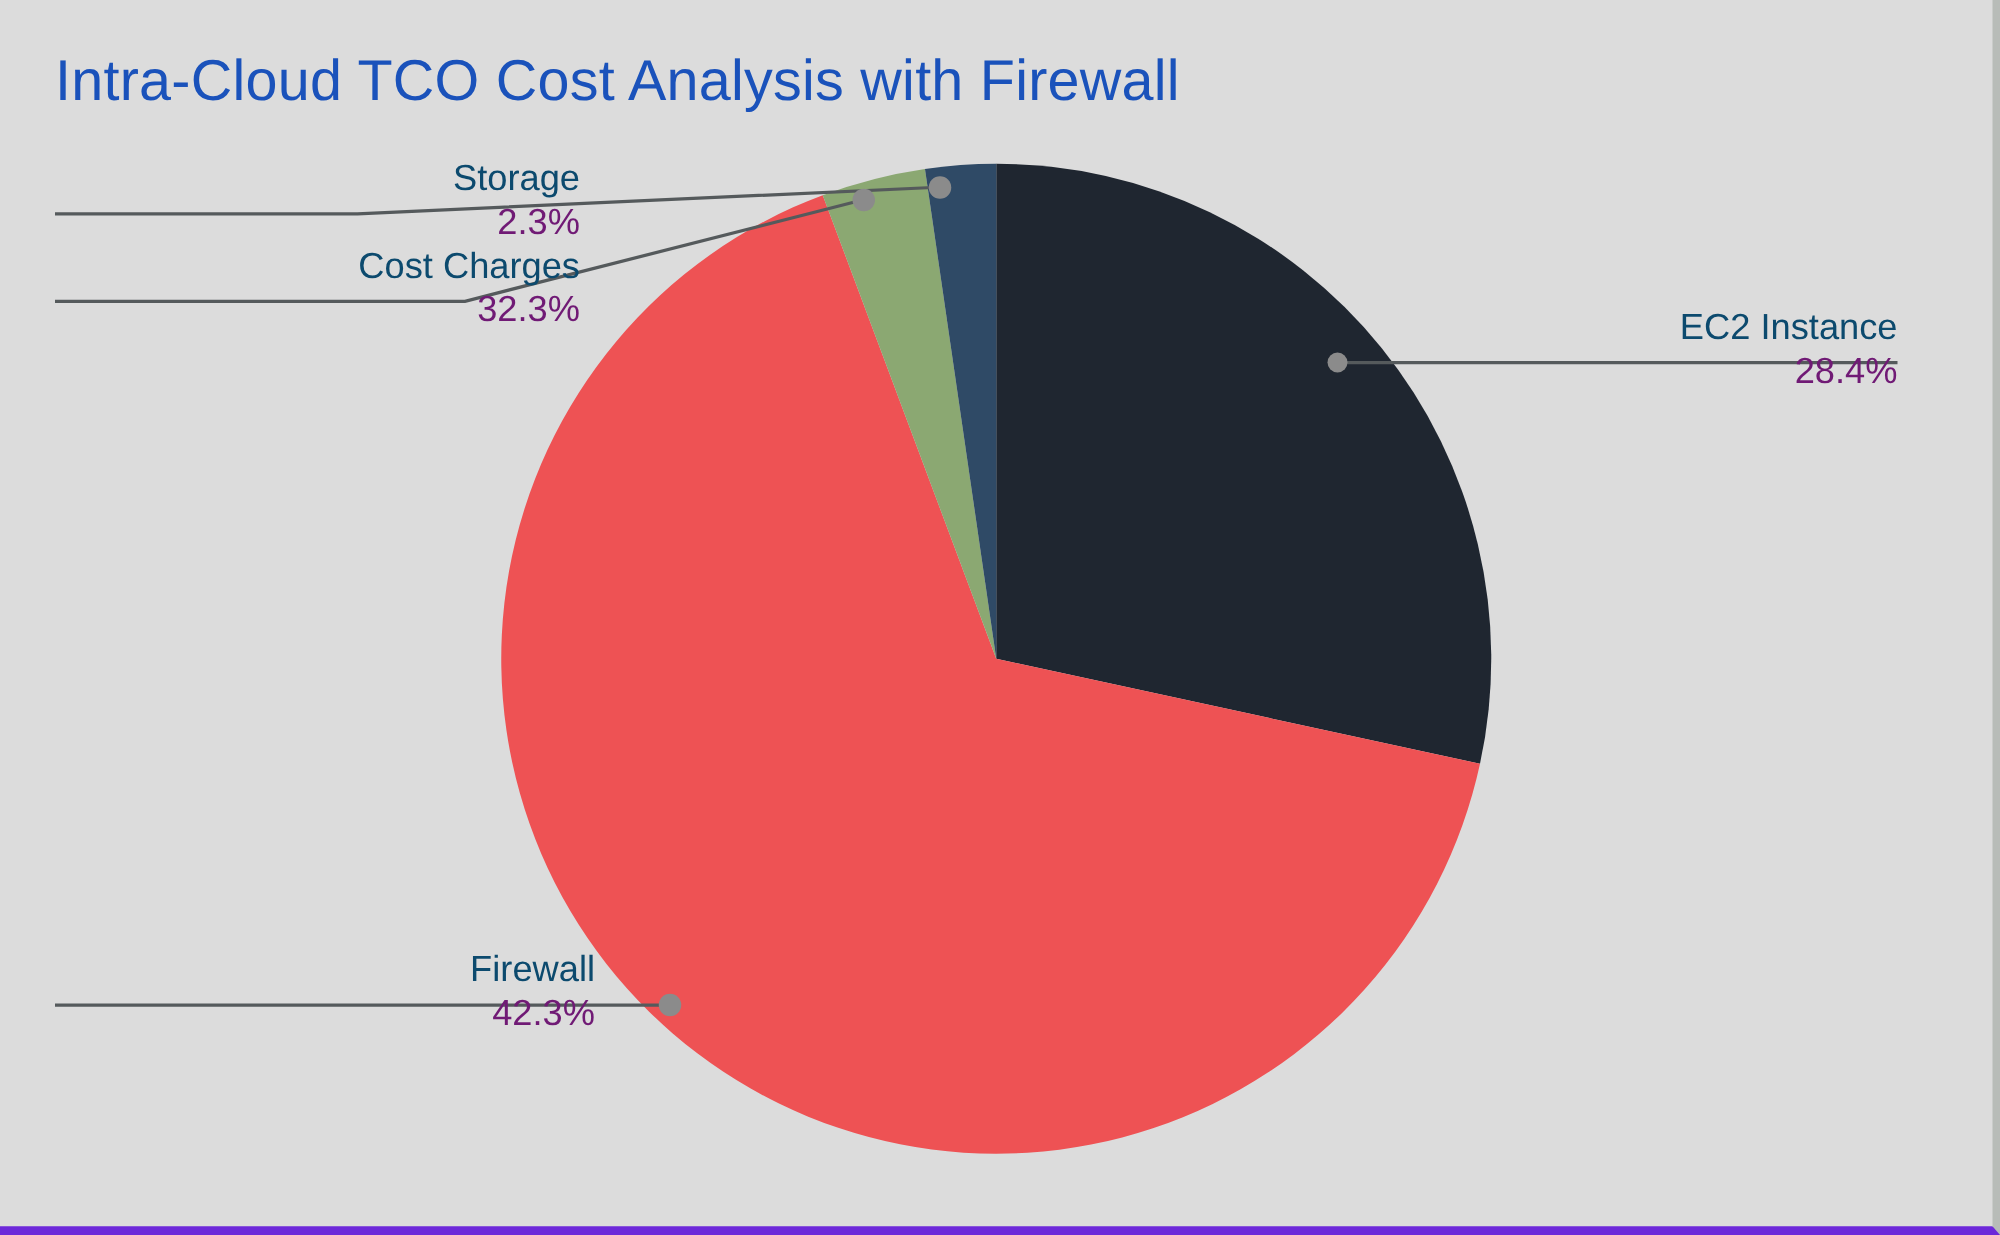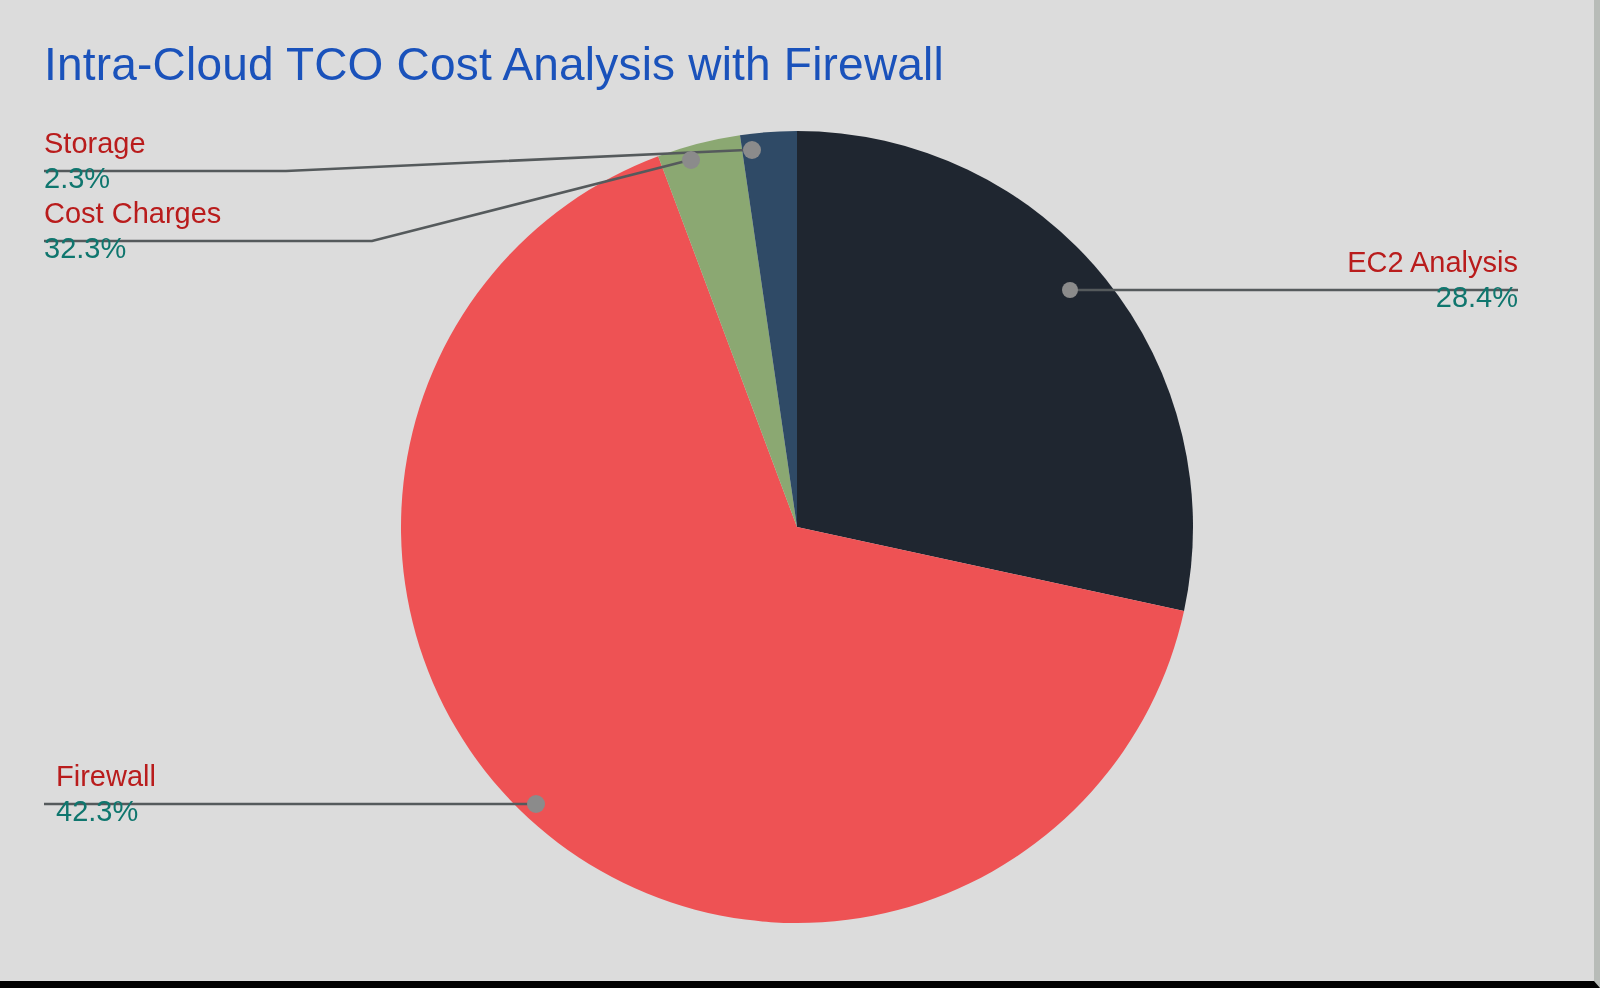--- a/index.html
+++ b/index.html
@@ -12,21 +12,21 @@
     font-family: "Liberation Sans", sans-serif;
   }
   #slide {
     position: relative;
     width: 1600px;
     height: 988px;
     background: #dcdcdc;
     overflow: hidden;
     box-sizing: border-box;
     border-right: 6px solid #b8bcb8;
-    border-bottom: 7px solid #000000;
+    border-bottom: 7px solid #6d28d9;
   }
   #slide::after {
     content: "";
     position: absolute;
     top: 0;
     right: -6px;
     width: 6px;
     height: 100%;
     background: #5b7050;
     opacity: .85;
@@ -50,27 +50,29 @@
     height: 988px;
   }
   .callout {
     position: absolute;
     white-space: nowrap;
   }
   .callout .cat {
     display: block;
     font-size: 29px;
     line-height: 34px;
-    color: #b91c1c;
+    color: #0c4a6e;
+    text-align: right;
   }
   .callout .pct {
     display: block;
     font-size: 29px;
     line-height: 36px;
-    color: #0f766e;
+    color: #701a75;
+    text-align: right;
   }
   .callout.right { text-align: right; }
   .callout.left  { text-align: left; }
 </style>
 </head>
 <body>
 
 <div id="slide">
 
   <div class="chart-title">Intra-Cloud TCO Cost Analysis with Firewall</div>
@@ -107,21 +109,21 @@
     <span class="cat">Storage</span>
     <span class="pct">2.3%</span>
   </div>
 
   <div class="callout left" style="left:44px; top:196px; width:420px;">
     <span class="cat">Cost Charges</span>
     <span class="pct">32.3%</span>
   </div>
 
   <div class="callout right" style="left:1118px; top:245px; width:400px;">
-    <span class="cat">EC2 Analysis</span>
+    <span class="cat">EC2 Instance</span>
     <span class="pct">28.4%</span>
   </div>
 
   <div class="callout left" style="left:44px; top:759px; width:420px;margin-left:12px;">
     <span class="cat">Firewall</span>
     <span class="pct">42.3%</span>
   </div>
 
 </div>
 

